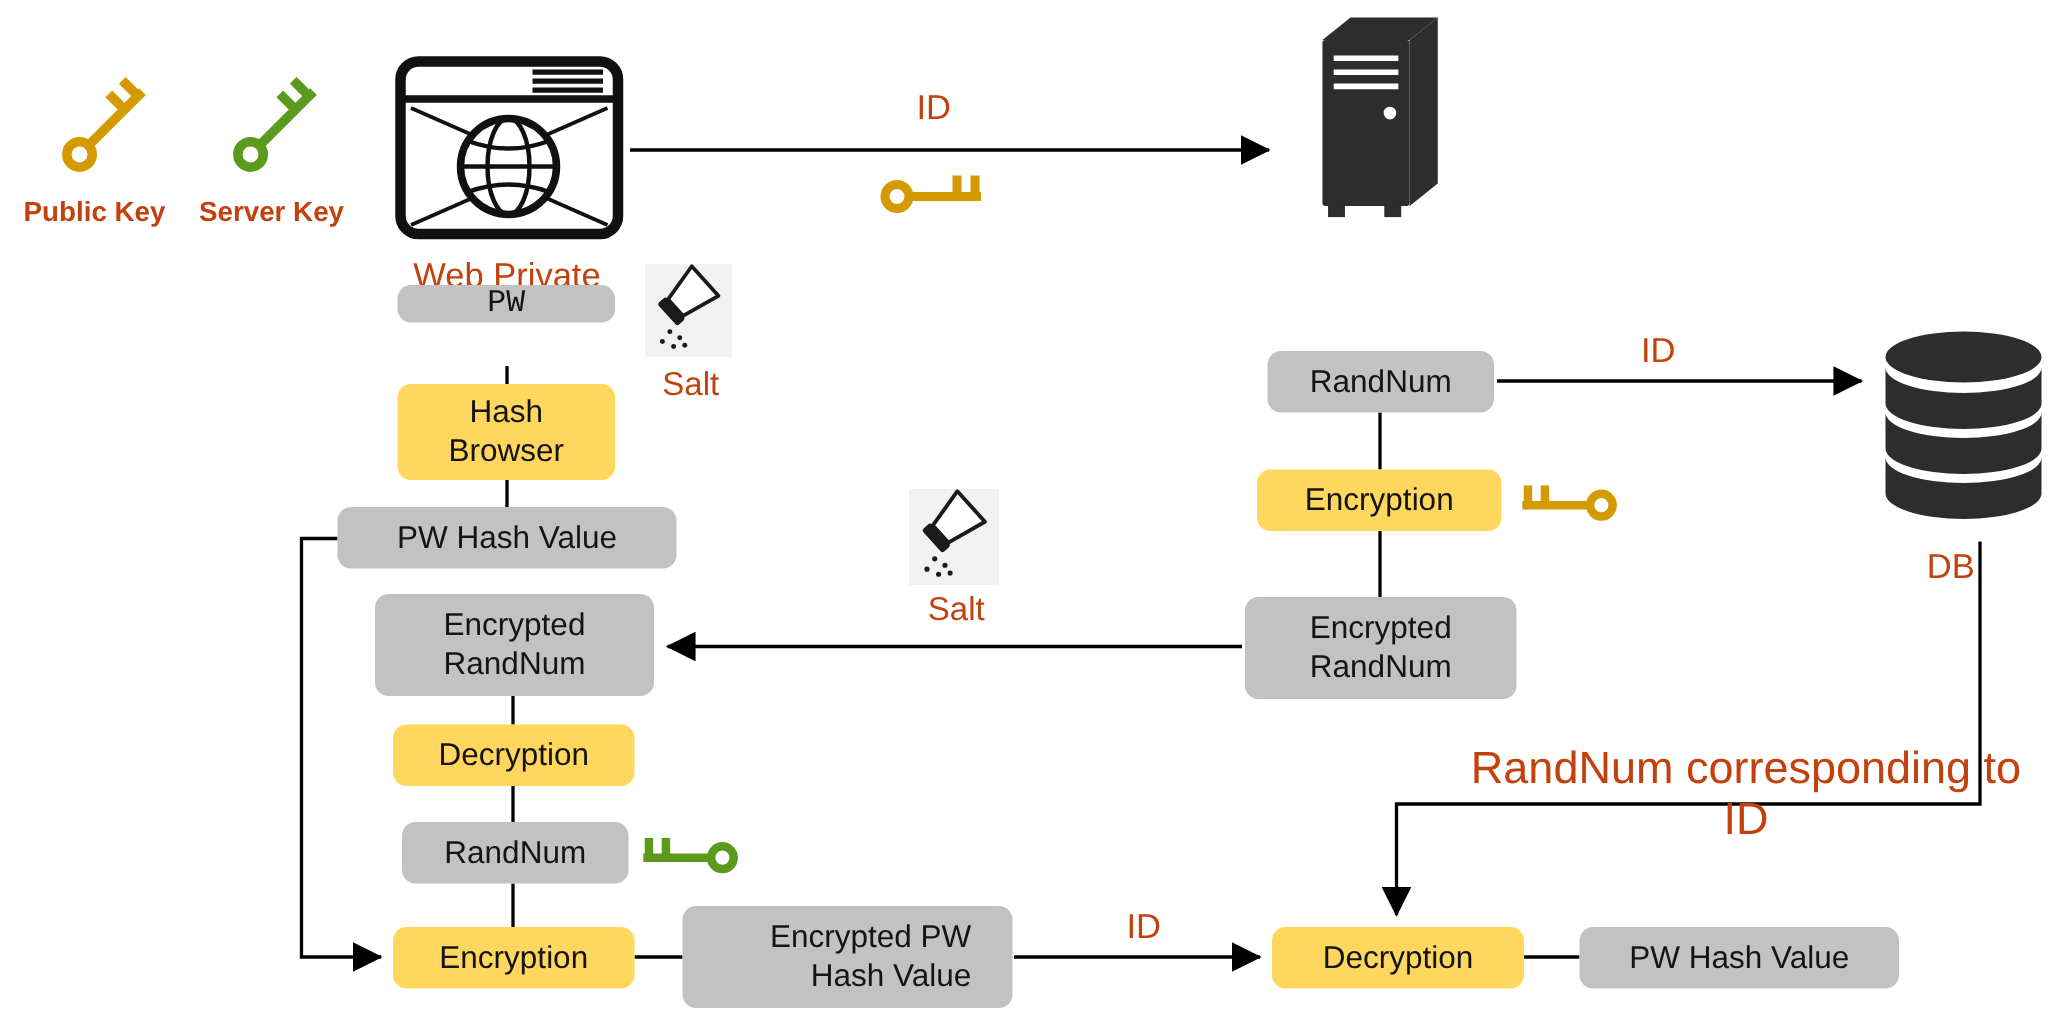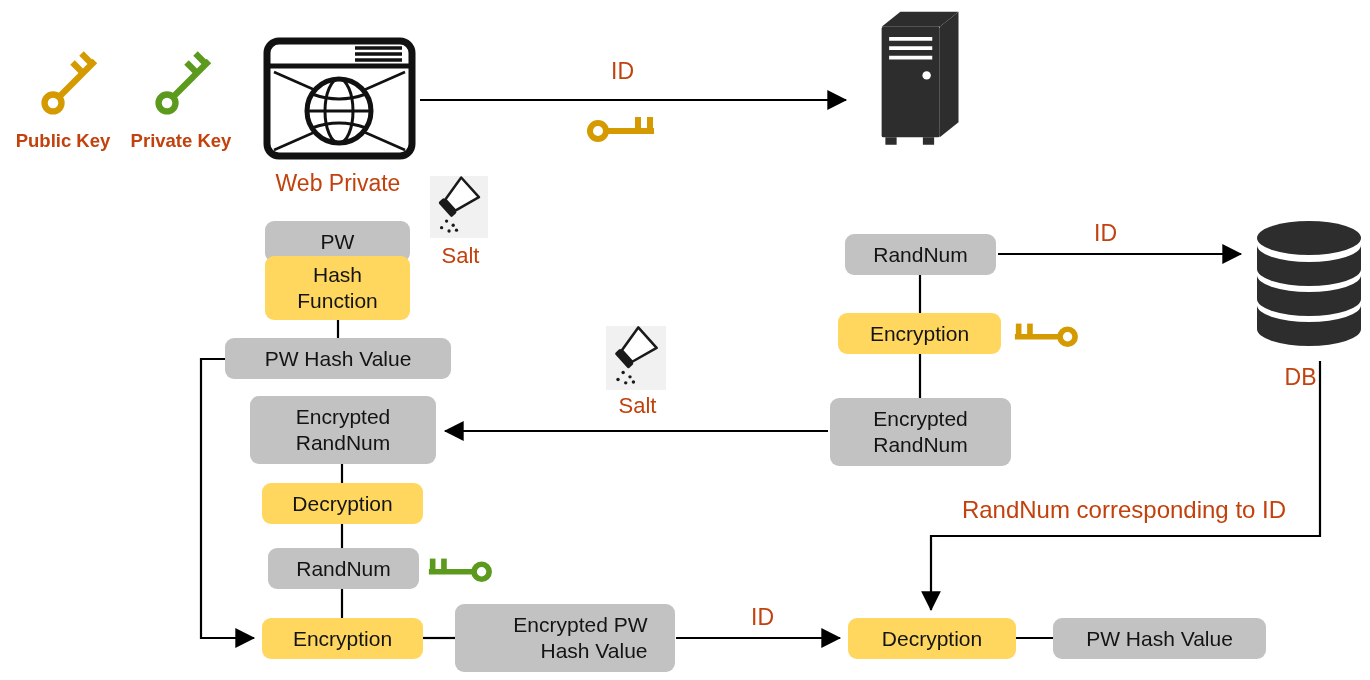--- a/index.html
+++ b/index.html
@@ -62,21 +62,21 @@
   </div>
   <div class="icon rot-key" style="left:140px; top:64px; width:84px; height:36px;">
     <svg viewBox="0 0 72 34">
       <circle cx="12" cy="21" r="8" fill="none" stroke="#5c9a1d" stroke-width="6"></circle>
       <line x1="20" y1="21" x2="68" y2="21" stroke="#5c9a1d" stroke-width="6"></line>
       <line x1="52" y1="20" x2="52" y2="7" stroke="#5c9a1d" stroke-width="6"></line>
       <line x1="64" y1="20" x2="64" y2="7" stroke="#5c9a1d" stroke-width="6"></line>
     </svg>
   </div>
   <div class="lbl legend-lbl" style="left:4px; top:130px; width:118px;">Public Key</div>
-  <div class="lbl legend-lbl" style="left:118px; top:130px; width:126px;">Private Key</div>
+  <div class="lbl legend-lbl" style="left:118px; top:130px; width:126px;">Server Key</div>
 
   <div class="icon" style="left:262px; top:36px; width:155px; height:125px;">
     <svg viewBox="0 0 155 125">
       <line x1="12" y1="36" x2="62" y2="58" stroke="#111" stroke-width="2.5"></line>
       <line x1="143" y1="36" x2="93" y2="58" stroke="#111" stroke-width="2.5"></line>
       <line x1="12" y1="114" x2="62" y2="92" stroke="#111" stroke-width="2.5"></line>
       <line x1="143" y1="114" x2="93" y2="92" stroke="#111" stroke-width="2.5"></line>
       <rect x="5" y="5" width="145" height="115" rx="12" fill="none" stroke="#111" stroke-width="7"></rect>
       <line x1="6" y1="30" x2="149" y2="30" stroke="#111" stroke-width="5"></line>
       <line x1="93" y1="12" x2="140" y2="12" stroke="#111" stroke-width="3.5"></line>
@@ -108,41 +108,41 @@
   <div class="lbl big" style="left:600px; top:58px; width:45px;">ID</div>
   <div class="icon" style="left:585px; top:110px; width:74px; height:34px;">
     <svg viewBox="0 0 72 34">
       <circle cx="12" cy="21" r="8" fill="none" stroke="#d49a00" stroke-width="6"></circle>
       <line x1="20" y1="21" x2="68" y2="21" stroke="#d49a00" stroke-width="6"></line>
       <line x1="52" y1="20" x2="52" y2="7" stroke="#d49a00" stroke-width="6"></line>
       <line x1="64" y1="20" x2="64" y2="7" stroke="#d49a00" stroke-width="6"></line>
     </svg>
   </div>
 
-  <div class="node gray" style="left:265px; top:221px; width:145px; height:41px;">
+  <div class="node gray" style="left:265px; top:190px; width:145px; height:25px;font-family:Liberation Mono, monospace;">
       <span>PW</span>
     </div>
 
   <div class="icon salt-bg" style="left:430px; top:176px; width:58px; height:62px;">
     <svg viewBox="0 0 70 70">
       <g transform="rotate(48 32 26)">
         <path d="M16,4 L48,4 L41,36 L23,36 Z" fill="#fff" stroke="#1a1a1a" stroke-width="3" stroke-linejoin="round"></path>
         <rect x="20" y="36" width="24" height="9" rx="2" fill="#1a1a1a"></rect>
       </g>
       <circle cx="20" cy="52" r="2" fill="#1a1a1a"></circle>
       <circle cx="28" cy="57" r="2" fill="#1a1a1a"></circle>
       <circle cx="14" cy="60" r="2" fill="#1a1a1a"></circle>
       <circle cx="23" cy="64" r="2" fill="#1a1a1a"></circle>
       <circle cx="32" cy="63" r="2" fill="#1a1a1a"></circle>
     </svg>
   </div>
   <div class="lbl" style="left:428px; top:243px; width:65px;">Salt</div>
 
   <div class="node yellow w92" style="left:265px; top:256px; width:145px; height:64px;">
-      <span>Hash Function</span>
+      <span>Hash Browser</span>
     </div>
   <div class="node gray" style="left:225px; top:338px; width:226px; height:41px;">
       <span>PW Hash Value</span>
     </div>
   <div class="node gray w125" style="left:250px; top:396px; width:186px; height:68px;">
       <span>Encrypted RandNum</span>
     </div>
   <div class="node yellow" style="left:262px; top:483px; width:161px; height:41px;">
       <span>Decryption</span>
     </div>
@@ -205,21 +205,21 @@
   <div class="icon" style="left:1253px; top:218px; width:112px; height:142px;">
     <svg viewBox="0 0 110 142">
       <ellipse cx="55" cy="20" rx="52" ry="17" fill="#2d2d2d"></ellipse>
       <path d="M3,27 a52,17 0 0,0 104,0 v24 a52,17 0 0,1 -104,0 z" fill="#2d2d2d"></path>
       <path d="M3,57 a52,17 0 0,0 104,0 v24 a52,17 0 0,1 -104,0 z" fill="#2d2d2d"></path>
       <path d="M3,87 a52,17 0 0,0 104,0 v24 a52,17 0 0,1 -104,0 z" fill="#2d2d2d"></path>
     </svg>
   </div>
   <div class="lbl big" style="left:1268px; top:364px; width:65px;">DB</div>
 
-  <div class="lbl" style="left:928px; top:496px; width:392px; font-size:24px;">RandNum corresponding to ID</div>
+  <div class="lbl" style="left:968px; top:496px; width:392px; font-size:30px;">RandNum corresponding to ID</div>
 
   <div class="lbl big" style="left:740px; top:604px; width:45px;">ID</div>
   <div class="node yellow" style="left:848px; top:618px; width:168px; height:41px;">
       <span>Decryption</span>
     </div>
   <div class="node gray" style="left:1053px; top:618px; width:213px; height:41px;">
       <span>PW Hash Value</span>
     </div>
 
 </div>

